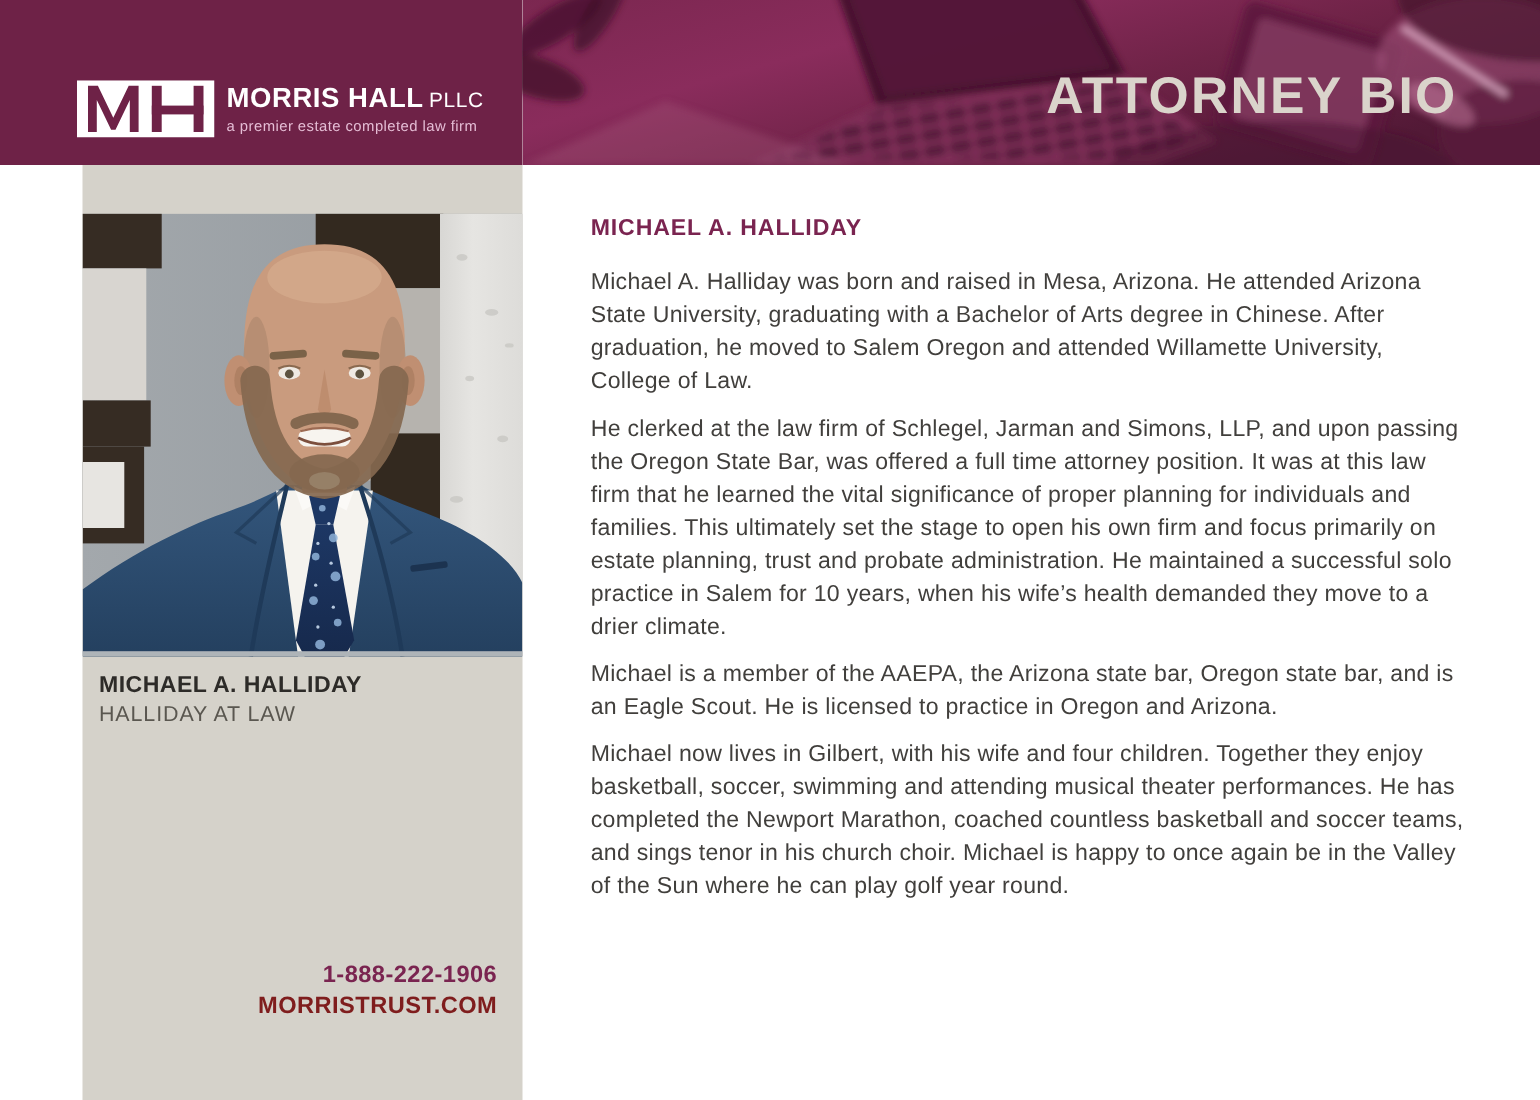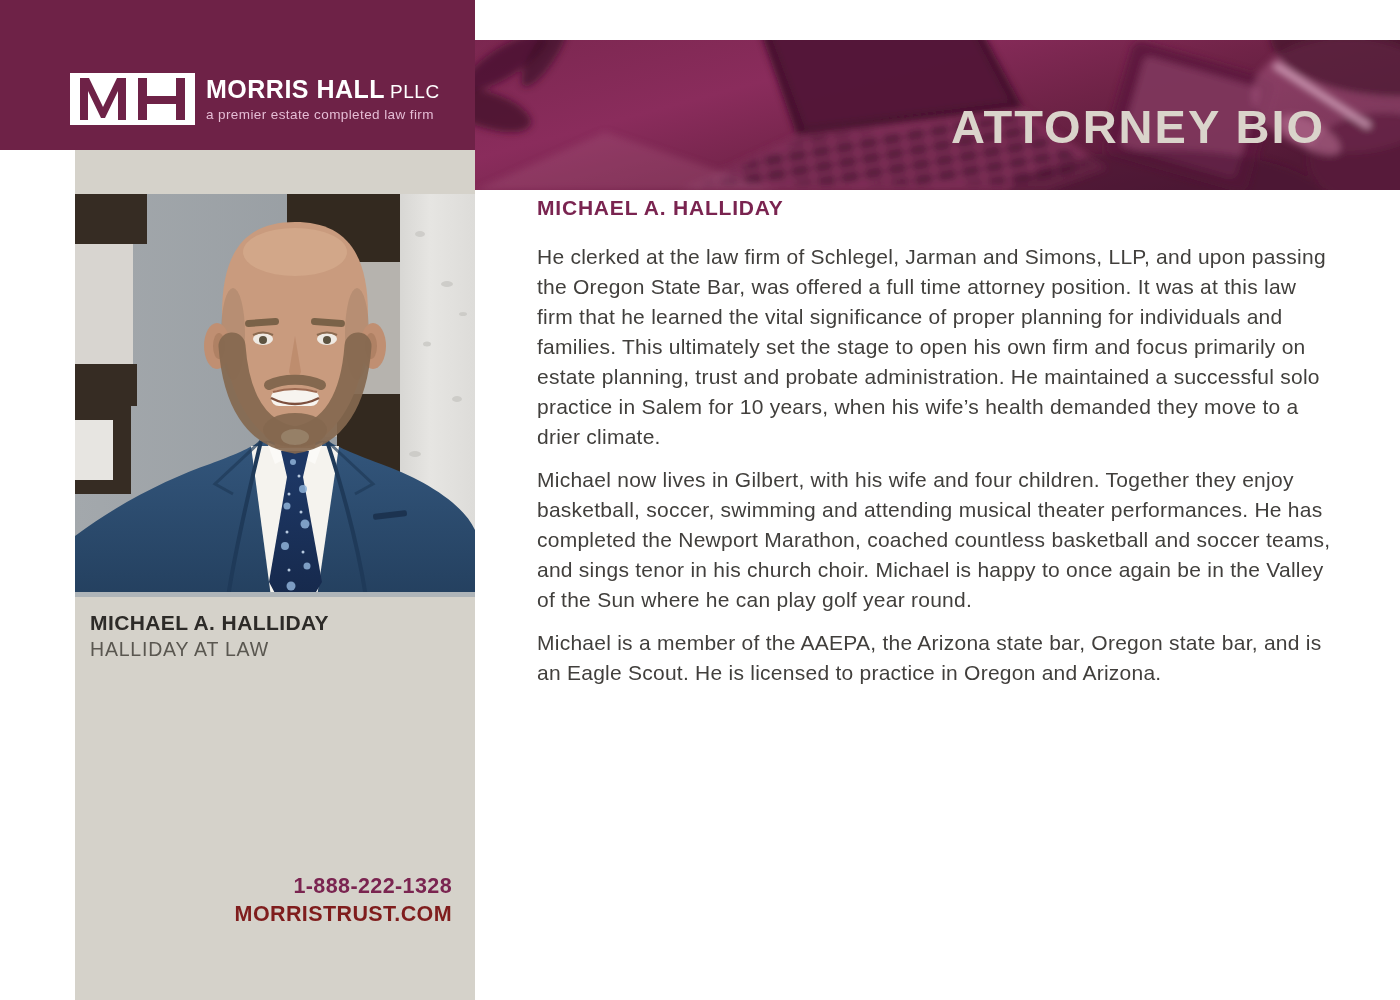--- a/index.html
+++ b/index.html
@@ -3,21 +3,21 @@
 <meta charset="utf-8">
 <style>
   * { margin:0; padding:0; box-sizing:border-box; }
   html,body { background:#ffffff; }
   body { font-family:"Liberation Sans", sans-serif; }
   .page { position:relative; width:1400px; height:1000px; background:#ffffff; overflow:hidden; }
 
   
   .header { position:absolute; left:0; top:0; width:1400px; height:150px; }
   .header-left { position:absolute; left:0; top:0; width:475px; height:150px; background:#6e2247; }
-  .header-right { position:absolute; left:475px; top:0; width:925px; height:150px; overflow:hidden;margin-top:40px; }
+  .header-right { position:absolute; left:475px; top:0; width:925px; height:150px; overflow:hidden; }
   .header-right svg { display:block; width:925px; height:150px; }
   .header-title {
     position:absolute; right:75px; top:63px; z-index:5;
     font-size:47px; font-weight:bold; letter-spacing:2px;
     color:#dad4cb; line-height:1; white-space:nowrap;
   }
 
   .logo { position:absolute; left:70px; top:73px; display:flex; align-items:center; }
   .logo-box { width:125px; height:52px; }
   .logo-text { margin-left:11px; display:flex; flex-direction:column; justify-content:flex-start; }
@@ -239,25 +239,26 @@
         <rect x="0" y="398" width="400" height="5" fill="#aeb4b8"></rect>
       </svg>
     </div>
 
     <div class="name-block">
       <div class="sidebar-name">MICHAEL A. HALLIDAY</div>
       <div class="sidebar-role">HALLIDAY AT LAW</div>
     </div>
 
     <div class="contact-block">
-      <a href="#" class="contact-phone">1-888-222-1328</a>
+      <a href="#" class="contact-phone">1-888-222-1906</a>
       <a href="#" class="contact-site">MORRISTRUST.COM</a>
     </div>
   </div>
 
   <div class="main">
     <div class="main-heading">MICHAEL A. HALLIDAY</div>
+    <p>Michael A. Halliday was born and raised in Mesa, Arizona. He attended Arizona State University, graduating with a Bachelor of Arts degree in Chinese. After graduation, he moved to Salem Oregon and attended Willamette University, College of Law.</p>
     <p>He clerked at the law firm of Schlegel, Jarman and Simons, LLP, and upon passing the Oregon State Bar, was offered a full time attorney position. It was at this law firm that he learned the vital significance of proper planning for individuals and families. This ultimately set the stage to open his own firm and focus primarily on estate planning, trust and probate administration. He maintained a successful solo practice in Salem for 10 years, when his wife’s health demanded they move to a drier climate.</p>
+    <p>Michael is a member of the AAEPA, the Arizona state bar, Oregon state bar, and is an Eagle Scout. He is licensed to practice in Oregon and Arizona.</p>
     <p>Michael now lives in Gilbert, with his wife and four children. Together they enjoy basketball, soccer, swimming and attending musical theater performances. He has completed the Newport Marathon, coached countless basketball and soccer teams, and sings tenor in his church choir. Michael is happy to once again be in the Valley of the Sun where he can play golf year round.</p>
-    <p>Michael is a member of the AAEPA, the Arizona state bar, Oregon state bar, and is an Eagle Scout. He is licensed to practice in Oregon and Arizona.</p>
   </div>
 
 </div>
 
 </body></html>

